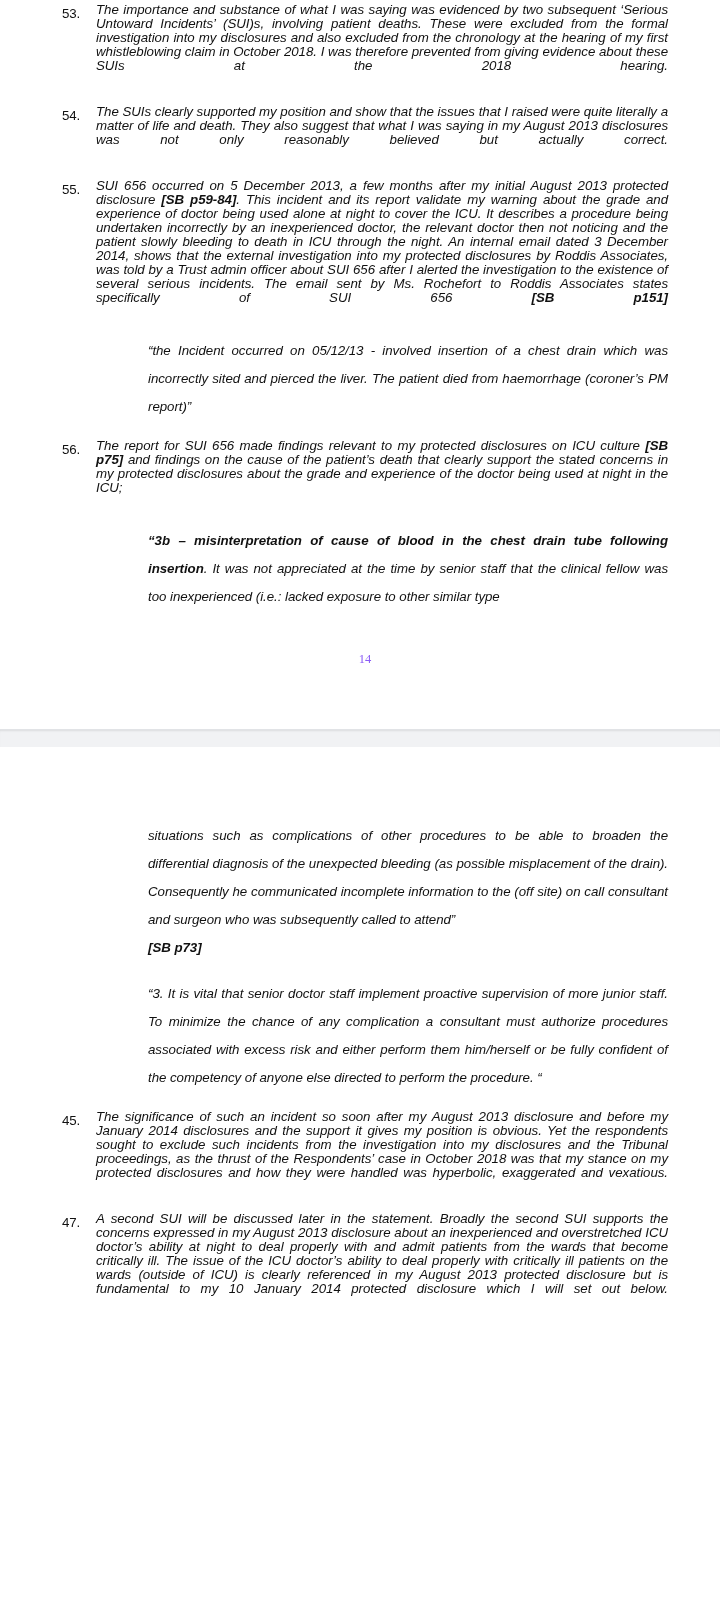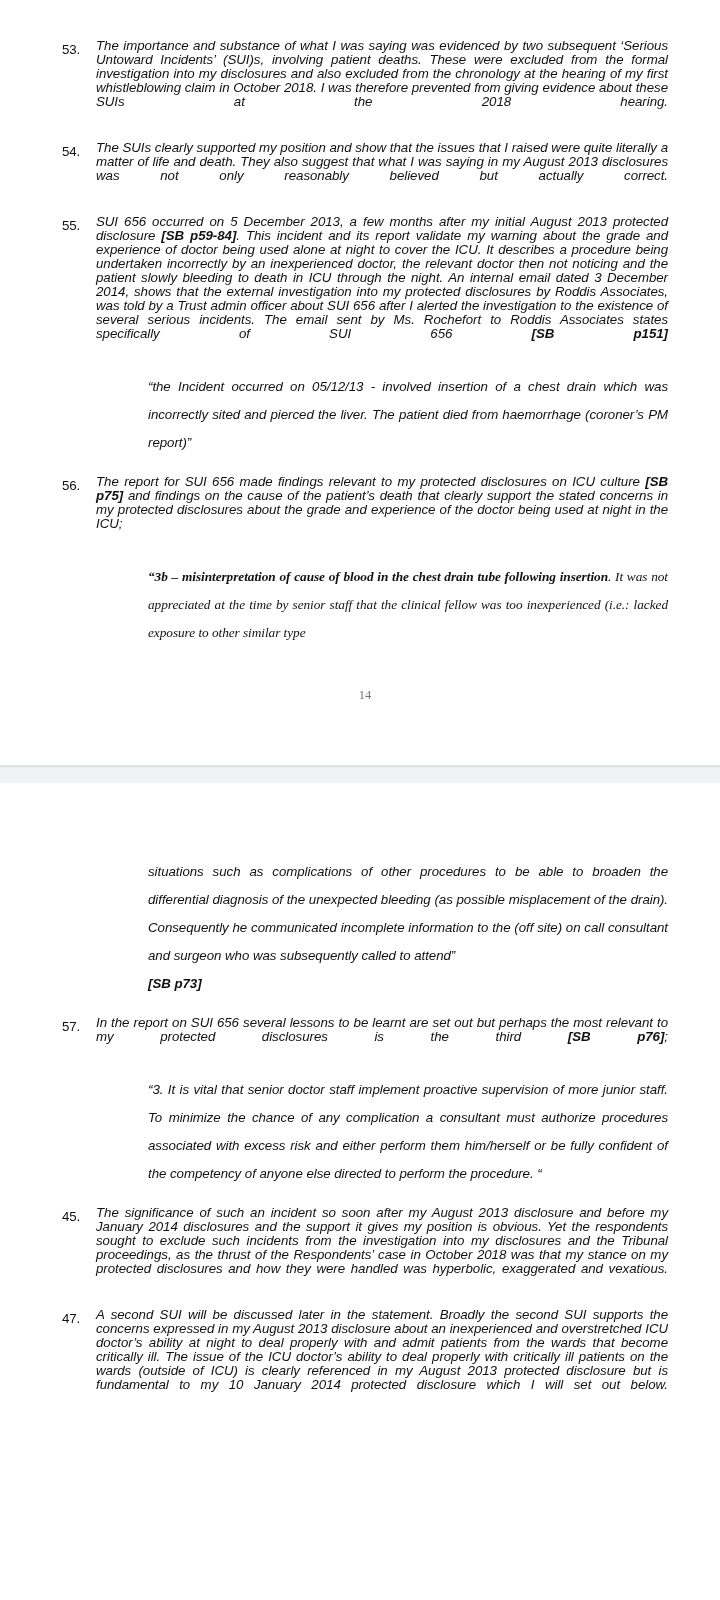--- a/index.html
+++ b/index.html
@@ -20,21 +20,21 @@
     background: #ffffff;
   }
   .page {
     width: 720px;
     background: #ffffff;
     position: relative;
   }
   .page-inner {
     padding: 0 52px 0 62px;
   }
-  .page-one .page-inner { padding-top: 3px; margin-top: 36px; }
+  .page-one .page-inner { padding-top: 3px; }
   .page-two .page-inner { padding-top: 74px; }
 
   
   .page-break {
     width: 720px;
     height: 19px;
     background: #f1f2f4;
     border-top: 1px solid #e1e3e6;
     border-bottom: 1px solid #ffffff;
     box-shadow: inset 0 2px 3px -2px rgba(0,0,0,0.18);
@@ -75,35 +75,35 @@
   .quote {
     margin: 0 0 18px 0;
     padding-left: 86px;
     font-style: italic;
     font-size: 13.3px;
     line-height: 28px;
     text-align: justify;
     text-justify: inter-word;
     letter-spacing: -0.05px;
   }
-  .quote.tight { margin-bottom: 16px; font-family: Liberation Serif, serif; }
+  .quote.tight { margin-bottom: 16px; }
   .quote b, .para-body b { font-weight: bold; }
   .quote .bold-italic { font-weight: bold; font-style: italic; }
 
   .ref { font-weight: bold; }
 
   
   .page-number {
     text-align: center;
     font-family: "Liberation Serif", serif;
     font-size: 12.5px;
     line-height: 16px;
     padding-top: 24px;
     padding-bottom: 62px;
-    color: #737373;
+    color: #8b5cf6;
   }
 </style>
 </head>
 <body>
 
 <div class="doc-viewer">
 
   <section class="page page-one">
     <div class="page-inner">
 
@@ -135,24 +135,20 @@
     </div>
   </section>
 
   <div class="page-break"></div>
 
   <section class="page page-two">
     <div class="page-inner">
 
       <div class="quote"><span>situations such as complications of other procedures to be able to broaden the differential diagnosis of the unexpected bleeding (as possible misplacement of the drain). Consequently he communicated incomplete information to the (off site) on call consultant and surgeon who was subsequently called to attend”</span><br><b class="bold-italic">[SB p73]</b></div>
 
-      <div class="para">
-        <div class="para-num">57.</div>
-        <div class="para-body lastline-left"><span>In the report  on SUI 656 several lessons to be learnt are set out but perhaps the most relevant to my protected disclosures is the third </span><b class="ref">[SB p76]</b><span>;</span></div>
-      </div>
 
       <div class="quote"><span>“3. It is vital that senior doctor staff implement proactive supervision of more junior staff. To minimize the chance of any complication a consultant must authorize procedures associated with excess risk and either perform them him/herself or be fully confident of the competency of anyone else directed to perform the procedure. “</span></div>
 
       <div class="para">
         <div class="para-num">45.</div>
         <div class="para-body lastline-left"><span>The significance of such an incident so soon after my August 2013 disclosure and before my January 2014 disclosures and the support it gives my position is obvious. Yet the respondents sought to exclude such incidents from the investigation into my disclosures and the Tribunal proceedings, as the thrust of the Respondents’ case in October 2018 was that my stance on my protected disclosures and how they were handled was hyperbolic, exaggerated and vexatious.</span></div>
       </div>
 
       <div class="para">
         <div class="para-num">47.</div>

